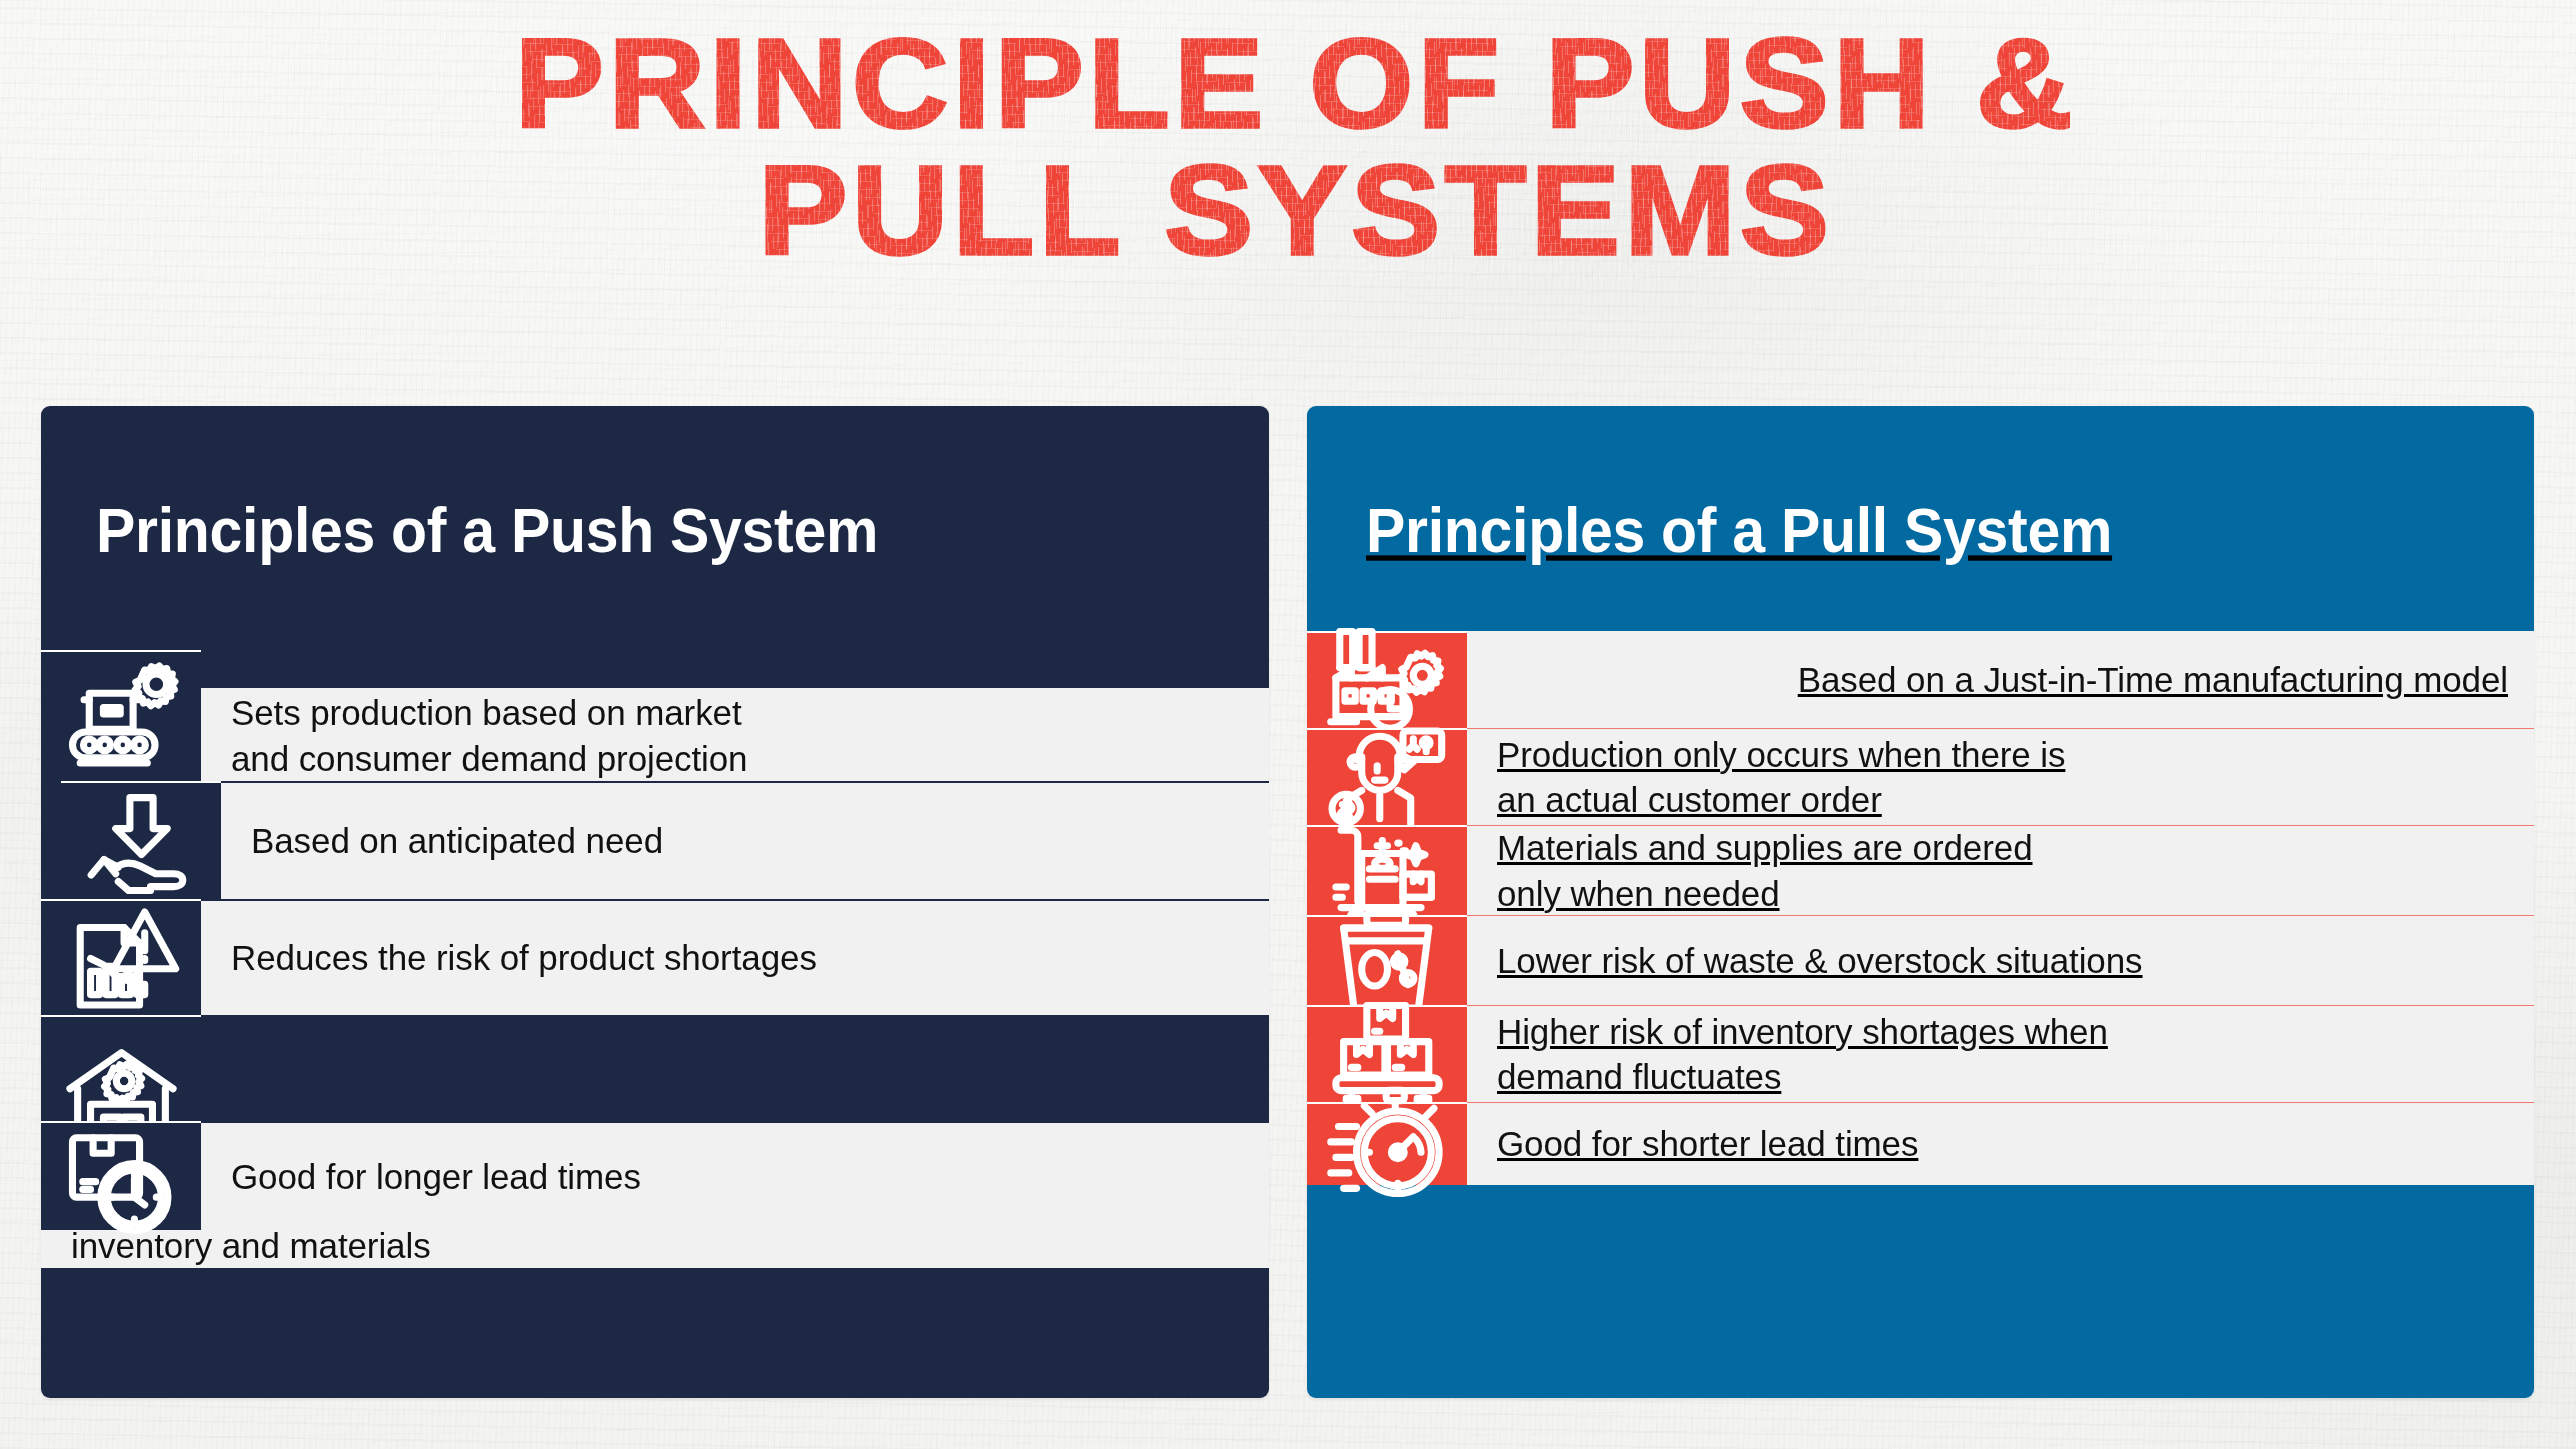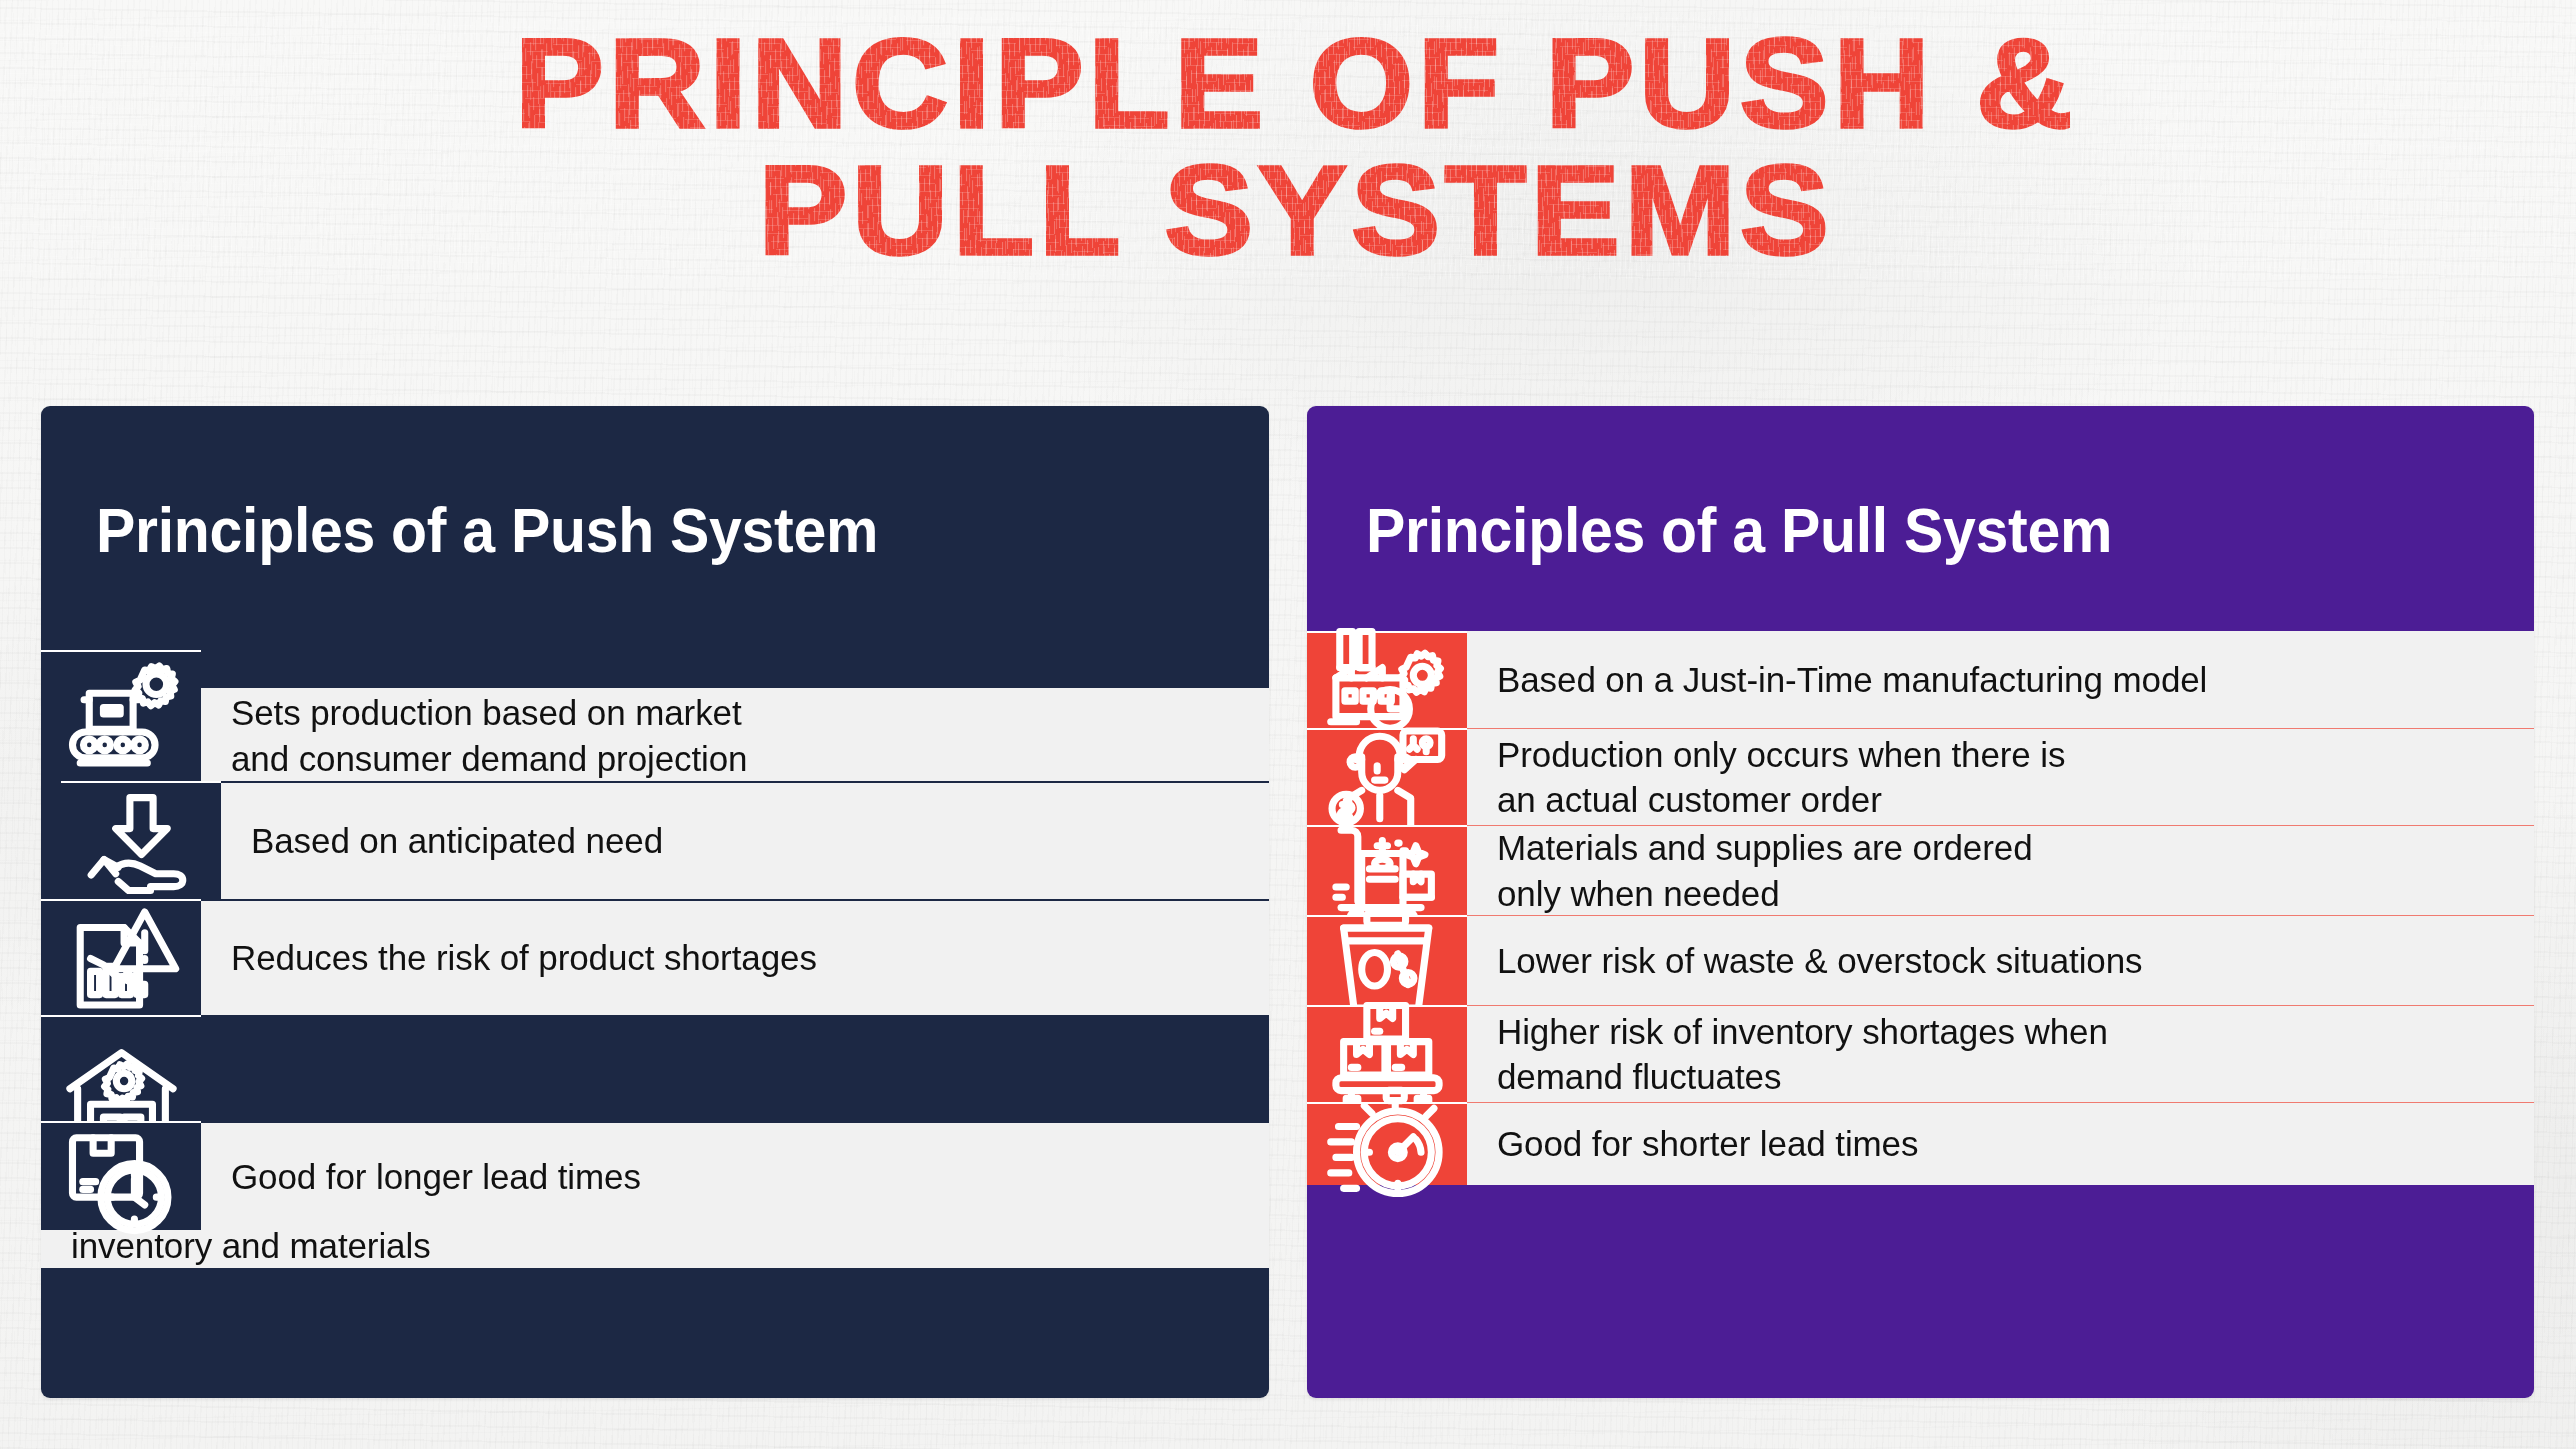--- a/index.html
+++ b/index.html
@@ -58,21 +58,21 @@
 
   
   .panel{
     position:absolute;
     border-radius:9px;
     overflow:hidden;
     z-index:2;
     box-shadow:0 1.3px 3.2px rgba(0,0,0,0.07);
   }
   #panel-push{left:41px;top:406px;width:1228px;height:992px;background:#1c2844;}
-  #panel-pull{left:1307px;top:406px;width:1227px;height:992px;background:#4c1d95;}
+  #panel-pull{left:1307px;top:406px;width:1227px;height:992px;background:#0369a1;text-decoration:underline;}
 
   .panel-header{
     height:201px;
     display:flex;align-items:center;
     padding-left:55px;
     box-sizing:border-box;
     margin-top:24px;
   }
   .panel-header-text{
     color:#ffffff;
@@ -116,21 +116,21 @@
 
   
   #panel-push .row-icon{background:#1c2844;border-top:2.6px solid #ffffff;}
   #panel-push .row:first-child .row-icon{border-top:2.6px solid #ffffff;}
   #panel-push .row-text{border-top:2.6px solid #1c2844;}
   #panel-push .row:first-child .row-text{border-top:2.6px solid #f1f1f1;}
 
   
   #panel-pull .row-icon{background:#ef4438;border-top:2.6px solid #ffffff;}
   #panel-pull .row-text{border-top:1.9px solid #f07a70;}
-  #panel-pull .row:first-child .row-text{border-top:1.9px solid #f1f1f1;}
+  #panel-pull .row:first-child .row-text{border-top:1.9px solid #f1f1f1;justify-content:flex-end;}
 
   .ico{display:block;}
   .ico svg{display:block;}
 </style>
 </head>
 <body>
 
 <div id="bg-texture"></div>
 
 <div id="title">

